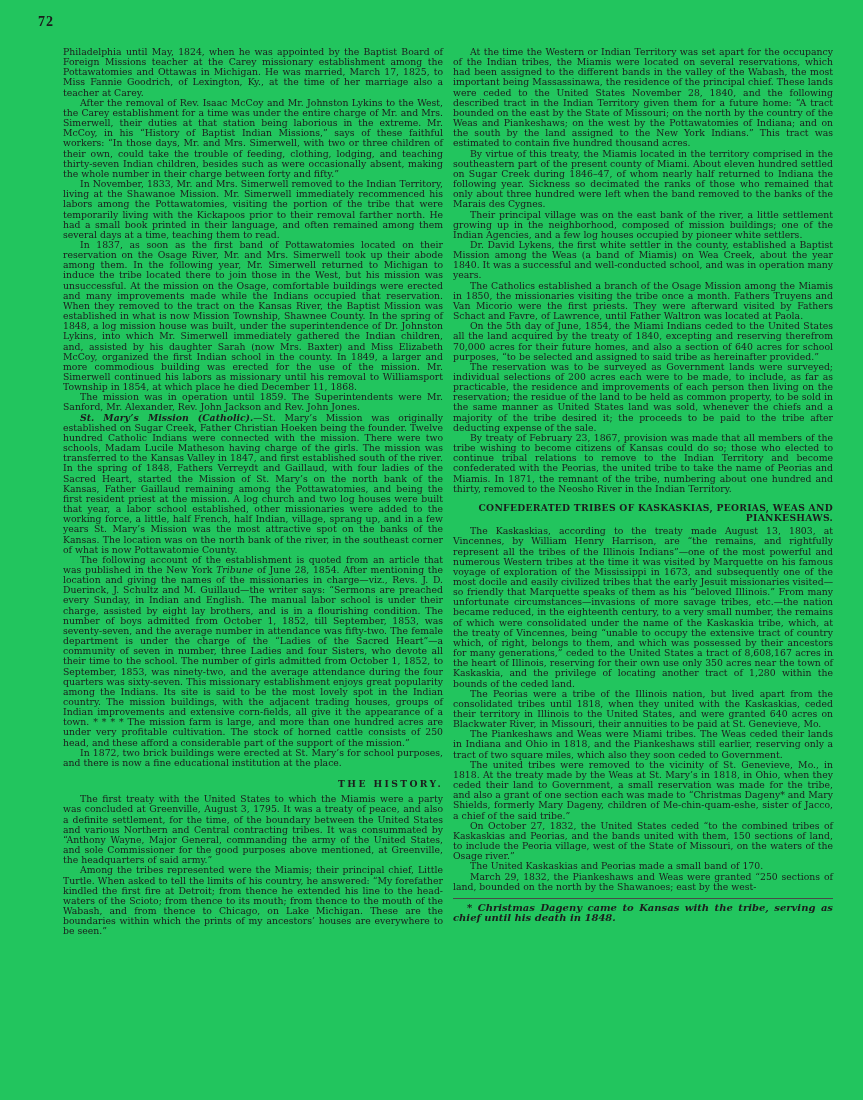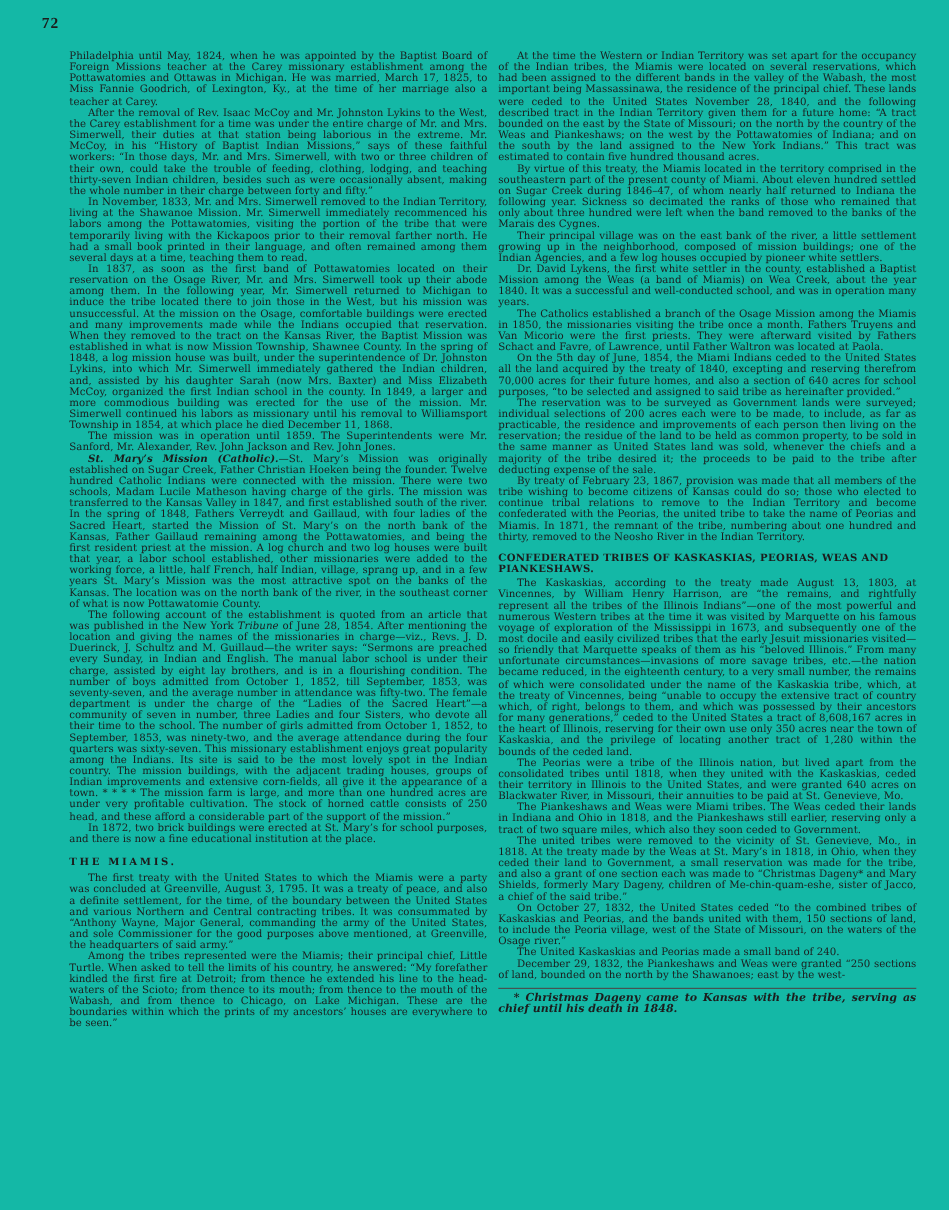--- a/index.html
+++ b/index.html
@@ -4,21 +4,21 @@
 <style>
   html, body {
     margin: 0;
     padding: 0;
     background: #ffffff;
   }
   .page {
     position: relative;
     width: 863px;
     height: 1100px;
-    background: #14b8a6;
+    background: #22c55e;
     color: #1c1c1c;
     overflow: hidden;
     font-family: "DejaVu Serif", "Liberation Serif", serif;
   }
   .header {
     position: relative;
     height: 28px;
     margin-top: 12px;
   }
   .page-number {
@@ -52,21 +52,21 @@
   }
   p.para {
     margin: 0;
     text-indent: 17px;
     text-align: justify;
   }
   p.para.no-indent {
     text-indent: 0;
   }
   .section-heading {
-    text-align: left;
+    text-align: right;
     font-weight: bold;
     font-size: 9.2px;
     letter-spacing: 2.4px;
     margin: 11px 0 5px 0;
   }
   .section-heading.tight {
     letter-spacing: 0.3px;
     margin: 9px 0 3px 0;
   }
   .footnote-rule {
@@ -93,38 +93,38 @@
   <div class="columns">
     <div class="col">
         <p class="para no-indent">Philadelphia until May, 1824, when he was appointed by the Baptist Board of Foreign Missions teacher at the Carey missionary establishment among the Pottawatomies and Ottawas in Michigan.  He was married, March 17, 1825, to Miss Fannie Goodrich, of Lexington, Ky., at the time of her marriage also a teacher at Carey.</p>
         <p class="para">After the removal of Rev. Isaac McCoy and Mr. Johnston Lykins to the West, the Carey establishment for a time was under the entire charge of Mr. and Mrs. Simerwell, their duties at that station being laborious in the extreme.  Mr. McCoy, in his “History of Baptist Indian Missions,” says of these faithful workers:  “In those days, Mr. and Mrs. Simerwell, with two or three children of their own, could take the trouble of feeding, clothing, lodging, and teaching thirty-seven Indian children, besides such as were occasionally absent, making the whole number in their charge between forty and fifty.”</p>
         <p class="para">In November, 1833, Mr. and Mrs. Simerwell removed to the Indian Territory, living at the Shawanoe Mission.  Mr. Simerwell immediately recommenced his labors among the Pottawatomies, visiting the portion of the tribe that were temporarily living with the Kickapoos prior to their removal farther north.  He had a small book printed in their language, and often remained among them several days at a time, teaching them to read.</p>
         <p class="para">In 1837, as soon as the first band of Pottawatomies located on their reservation on the Osage River, Mr. and Mrs. Simerwell took up their abode among them.  In the following year, Mr. Simerwell returned to Michigan to induce the tribe located there to join those in the West, but his mission was unsuccessful.  At the mission on the Osage, comfortable buildings were erected and many improvements made while the Indians occupied that reservation.  When they removed to the tract on the Kansas River, the Baptist Mission was established in what is now Mission Township, Shawnee County.  In the spring of 1848, a log mission house was built, under the superintendence of Dr. Johnston Lykins, into which Mr. Simerwell immediately gathered the Indian children, and, assisted by his daughter Sarah (now Mrs. Baxter) and Miss Elizabeth McCoy, organized the first Indian school in the county.  In 1849, a larger and more commodious building was erected for the use of the mission.  Mr. Simerwell continued his labors as missionary until his removal to Williamsport Township in 1854, at which place he died December 11, 1868.</p>
         <p class="para">The mission was in operation until 1859.  The Superintendents were Mr. Sanford, Mr. Alexander, Rev. John Jackson and Rev. John Jones.</p>
         <p class="para"><b><i>St. Mary’s Mission (Catholic).</i></b>—St. Mary’s Mission was originally established on Sugar Creek, Father Christian Hoeken being the founder. Twelve hundred Catholic Indians were connected with the mission.  There were two schools, Madam Lucile Matheson having charge of the girls.  The mission was transferred to the Kansas Valley in 1847, and first established south of the river.  In the spring of 1848, Fathers Verreydt and Gaillaud, with four ladies of the Sacred Heart, started the Mission of St. Mary’s on the north bank of the Kansas, Father Gaillaud remaining among the Pottawatomies, and being the first resident priest at the mission.  A log church and two log houses were built that year, a labor school established, other missionaries were added to the working force, a little, half French, half Indian, village, sprang up, and in a few years St. Mary’s Mission was the most attractive spot on the banks of the Kansas.  The location was on the north bank of the river, in the southeast corner of what is now Pottawatomie County.</p>
         <p class="para">The following account of the establishment is quoted from an article that was published in the New York <i>Tribune</i> of June 28, 1854.  After mentioning the location and giving the names of the missionaries in charge—viz., Revs. J. D. Duerinck, J. Schultz and M. Guillaud—the writer says: “Sermons are preached every Sunday, in Indian and English.  The manual labor school is under their charge, assisted by eight lay brothers, and is in a flourishing condition.  The number of boys admitted from October 1, 1852, till September, 1853, was seventy-seven, and the average number in attendance was fifty-two.  The female department is under the charge of the “Ladies of the Sacred Heart”—a community of seven in number, three Ladies and four Sisters, who devote all their time to the school.  The number of girls admitted from October 1, 1852, to September, 1853, was ninety-two, and the average attendance during the four quarters was sixty-seven. This missionary establishment enjoys great popularity among the Indians. Its site is said to be the most lovely spot in the Indian country.  The mission buildings, with the adjacent trading houses, groups of Indian improvements and extensive corn-fields, all give it the appearance of a town.  * * * *  The mission farm is large, and more than one hundred acres are under very profitable cultivation.  The stock of horned cattle consists of 250 head, and these afford a considerable part of the support of the mission.”</p>
         <p class="para">In 1872, two brick buildings were erected at St. Mary’s for school purposes, and there is now a fine educational institution at the place.</p>
-        <div class="section-heading">THE MIAMIS.</div>
+        <div class="section-heading">THE HISTORY.</div>
         <p class="para">The first treaty with the United States to which the Miamis were a party was concluded at Greenville, August 3, 1795.  It was a treaty of peace, and also a definite settlement, for the time, of the boundary between the United States and various Northern and Central contracting tribes.  It was consummated by “Anthony Wayne, Major General, commanding the army of the United States, and sole Commissioner for the good purposes above mentioned, at Greenville, the headquarters of said army.”</p>
         <p class="para">Among the tribes represented were the Miamis; their principal chief, Little Turtle.  When asked to tell the limits of his country, he answered: “My forefather kindled the first fire at Detroit; from thence he extended his line to the head-waters of the Scioto; from thence to its mouth; from thence to the mouth of the Wabash, and from thence to Chicago, on Lake Michigan.  These are the boundaries within which the prints of my ancestors’ houses are everywhere to be seen.”</p>
       </div>
     <div class="col">
         <p class="para">At the time the Western or Indian Territory was set apart for the occupancy of the Indian tribes, the Miamis were located on several reservations, which had been assigned to the different bands in the valley of the Wabash, the most important being Massassinawa, the residence of the principal chief.  These lands were ceded to the United States November 28, 1840, and the following described tract in the Indian Territory given them for a future home:  “A tract bounded on the east by the State of Missouri; on the north by the country of the Weas and Piankeshaws; on the west by the Pottawatomies of Indiana; and on the south by the land assigned to the New York Indians.”  This tract was estimated to contain five hundred thousand acres.</p>
         <p class="para">By virtue of this treaty, the Miamis located in the territory comprised in the southeastern part of the present county of Miami.  About eleven hundred settled on Sugar Creek during 1846–47, of whom nearly half returned to Indiana the following year.  Sickness so decimated the ranks of those who remained that only about three hundred were left when the band removed to the banks of the Marais des Cygnes.</p>
         <p class="para">Their principal village was on the east bank of the river, a little settlement growing up in the neighborhood, composed of mission buildings; one of the Indian Agencies, and a few log houses occupied by pioneer white settlers.</p>
         <p class="para">Dr. David Lykens, the first white settler in the county, established a Baptist Mission among the Weas (a band of Miamis) on Wea Creek, about the year 1840.  It was a successful and well-conducted school, and was in operation many years.</p>
         <p class="para">The Catholics established a branch of the Osage Mission among the Miamis in 1850, the missionaries visiting the tribe once a month.  Fathers Truyens and Van Micorio were the first priests.  They were afterward visited by Fathers Schact and Favre, of Lawrence, until Father Waltron was located at Paola.</p>
         <p class="para">On the 5th day of June, 1854, the Miami Indians ceded to the United States all the land acquired by the treaty of 1840, excepting and reserving therefrom 70,000 acres for their future homes, and also a section of 640 acres for school purposes, “to be selected and assigned to said tribe as hereinafter provided.”</p>
         <p class="para">The reservation was to be surveyed as Government lands were surveyed; individual selections of 200 acres each were to be made, to include, as far as practicable, the residence and improvements of each person then living on the reservation; the residue of the land to be held as common property, to be sold in the same manner as United States land was sold, whenever the chiefs and a majority of the tribe desired it; the proceeds to be paid to the tribe after deducting expense of the sale.</p>
         <p class="para">By treaty of February 23, 1867, provision was made that all members of the tribe wishing to become citizens of Kansas could do so; those who elected to continue tribal relations to remove to the Indian Territory and become confederated with the Peorias, the united tribe to take the name of Peorias and Miamis.  In 1871, the remnant of the tribe, numbering about one hundred and thirty, removed to the Neosho River in the Indian Territory.</p>
         <div class="section-heading tight">CONFEDERATED TRIBES OF KASKASKIAS, PEORIAS, WEAS AND PIANKESHAWS.</div>
         <p class="para">The Kaskaskias, according to the treaty made August 13, 1803, at Vincennes, by William Henry Harrison, are “the remains, and rightfully represent all the tribes of the Illinois Indians”—one of the most powerful and numerous Western tribes at the time it was visited by Marquette on his famous voyage of exploration of the Mississippi in 1673, and subsequently one of the most docile and easily civilized tribes that the early Jesuit missionaries visited—so friendly that Marquette speaks of them as his “beloved Illinois.”  From many unfortunate circumstances—invasions of more savage tribes, etc.—the nation became reduced, in the eighteenth century, to a very small number, the remains of which were consolidated under the name of the Kaskaskia tribe, which, at the treaty of Vincennes, being “unable to occupy the extensive tract of country which, of right, belongs to them, and which was possessed by their ancestors for many generations,” ceded to the United States a tract of 8,608,167 acres in the heart of Illinois, reserving for their own use only 350 acres near the town of Kaskaskia, and the privilege of locating another tract of 1,280 within the bounds of the ceded land.</p>
         <p class="para">The Peorias were a tribe of the Illinois nation, but lived apart from the consolidated tribes until 1818, when they united with the Kaskaskias, ceded their territory in Illinois to the United States, and were granted 640 acres on Blackwater River, in Missouri, their annuities to be paid at St. Genevieve, Mo.</p>
         <p class="para">The Piankeshaws and Weas were Miami tribes.  The Weas ceded their lands in Indiana and Ohio in 1818, and the Piankeshaws still earlier, reserving only a tract of two square miles, which also they soon ceded to Government.</p>
         <p class="para">The united tribes were removed to the vicinity of St. Genevieve, Mo., in 1818.  At the treaty made by the Weas at St. Mary’s in 1818, in Ohio, when they ceded their land to Government, a small reservation was made for the tribe, and also a grant of one section each was made to “Christmas Dageny* and Mary Shields, formerly Mary Dageny, children of Me-chin-quam-eshe, sister of Jacco, a chief of the said tribe.”</p>
         <p class="para">On October 27, 1832, the United States ceded “to the combined tribes of Kaskaskias and Peorias, and the bands united with them, 150 sections of land, to include the Peoria village, west of the State of Missouri, on the waters of the Osage river.”</p>
-        <p class="para">The United Kaskaskias and Peorias made a small band of 240.</p>
-        <p class="para">December 29, 1832, the Piankeshaws and Weas were granted “250 sections of land, bounded on the north by the Shawanoes; east by the west-</p>
+        <p class="para">The United Kaskaskias and Peorias made a small band of 170.</p>
+        <p class="para">March 29, 1832, the Piankeshaws and Weas were granted “250 sections of land, bounded on the north by the Shawanoes; east by the west-</p>
         <div class="footnote-rule"></div>
         <div class="footnote">* Christmas Dageny came to Kansas with the tribe, serving as chief until his death in 1848.</div>
       </div>
   </div>
 </div>
 
 </body></html>

